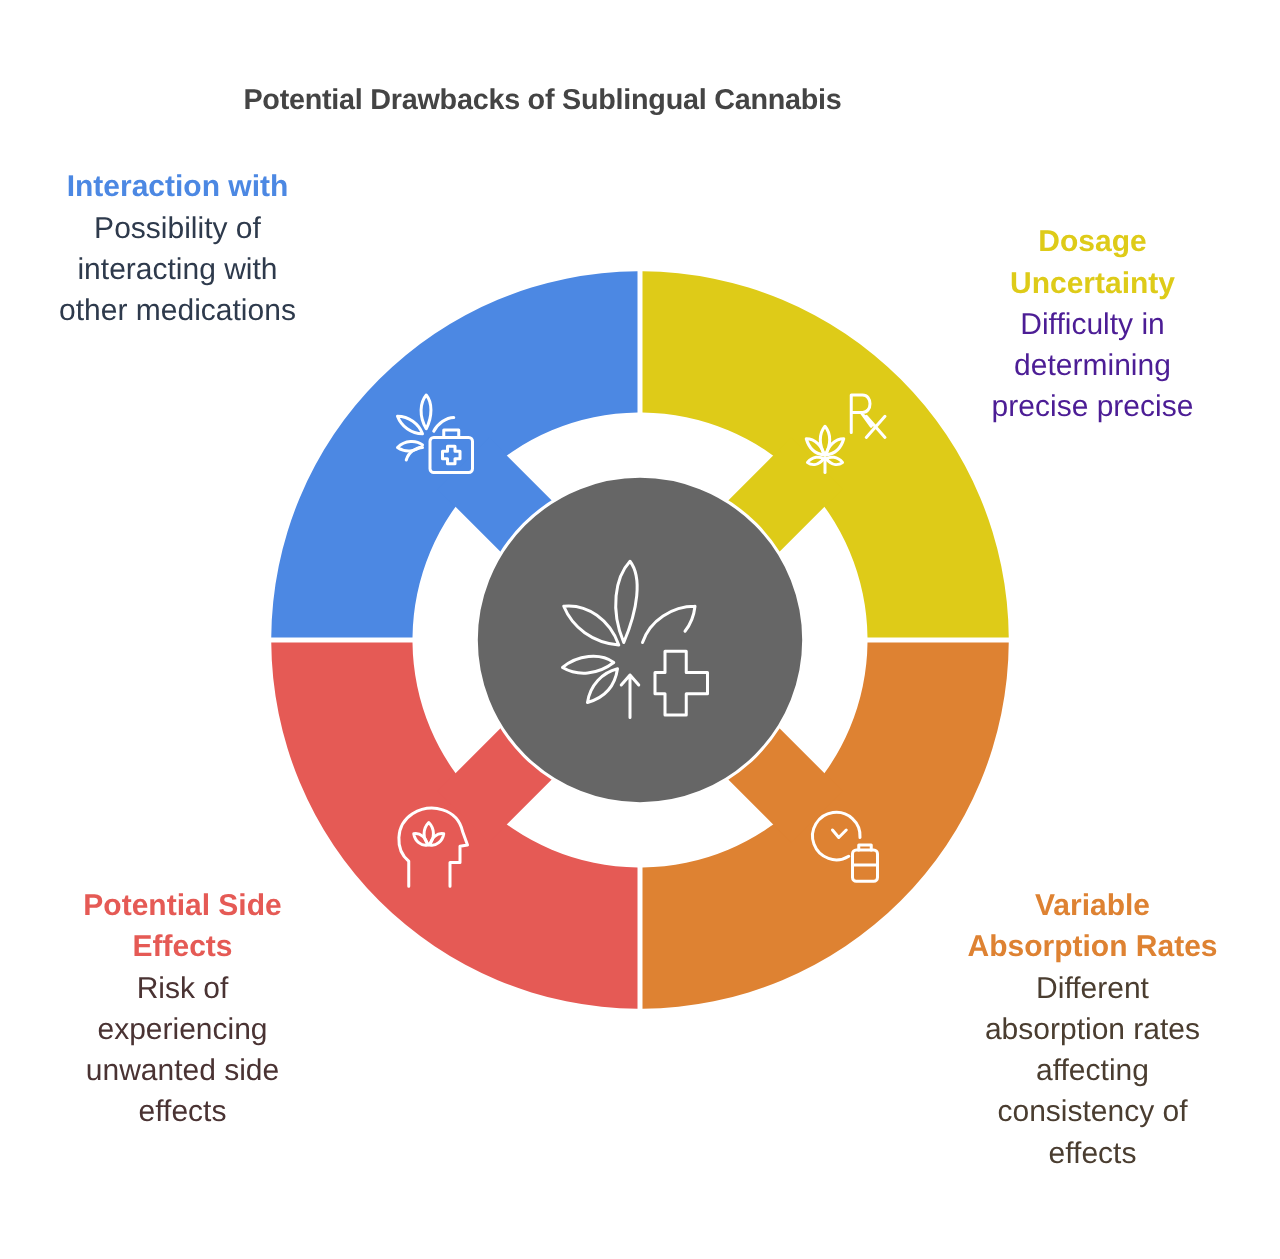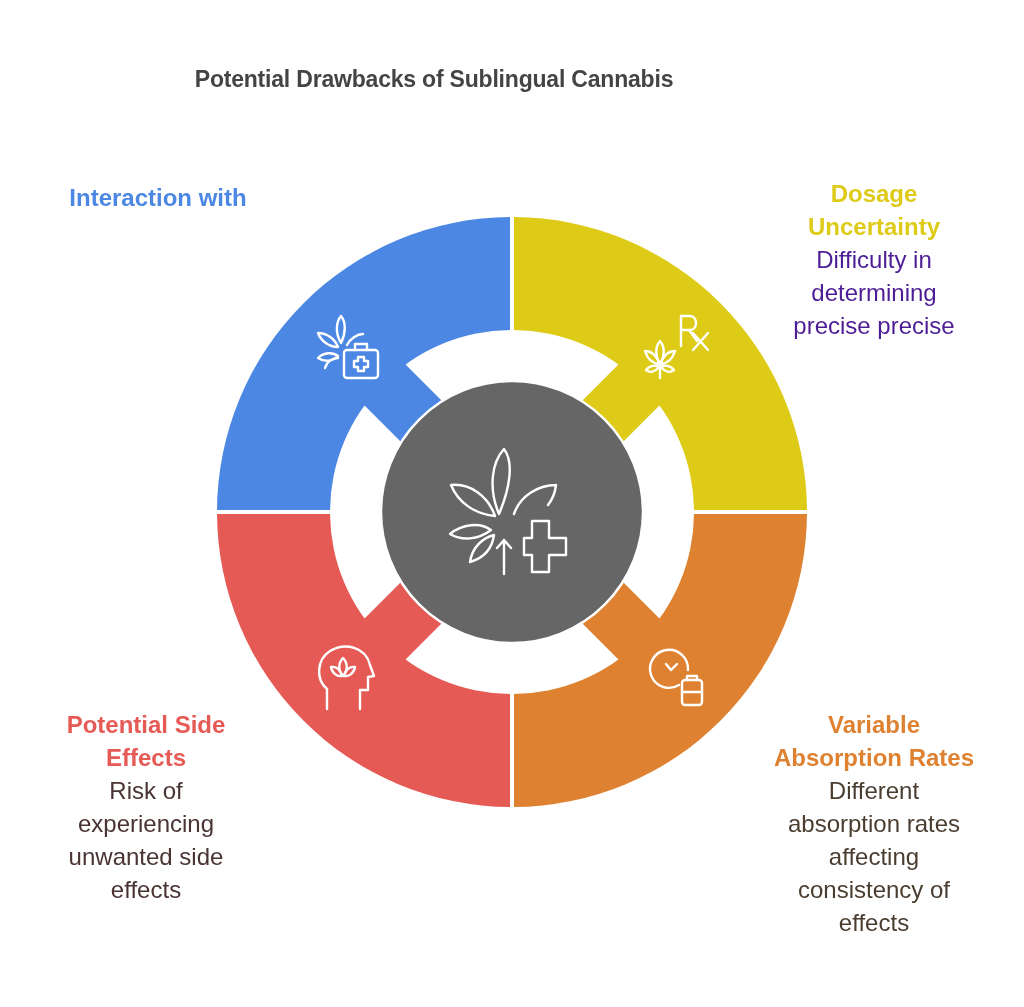--- a/index.html
+++ b/index.html
@@ -3,21 +3,21 @@
 <meta charset="utf-8">
 <style>
   html, body { margin: 0; padding: 0; background: #ffffff; }
   body { width: 1024px; height: 1007px; position: relative; overflow: hidden;
          font-family: "Liberation Sans", "DejaVu Sans", sans-serif; }
   .title { position: absolute; left: 0; width: 868px; top: 66px; text-align: center;
            font-size: 23px; font-weight: bold; color: #444444; letter-spacing: -0.2px; }
   .label { position: absolute; width: 260px; text-align: center; font-size: 24px; line-height: 33px; }
   .label .head { font-weight: bold; }
   .label .body { font-weight: normal; }
-  #lbl-tl { left: 28px; top: 133px; margin-top: 48px; }
+  #lbl-tl { left: 12px; top: 133px; }
   #lbl-tr { left: 744px; top: 133px; margin-top: 44px; }
   #lbl-bl { left: 16px; top: 708px; }
   #lbl-br { left: 744px; top: 708px; }
   svg.diagram { position: absolute; left: 0; top: 0; }
   .ico { fill: none; stroke: #ffffff; stroke-width: 2.4; stroke-linecap: round; stroke-linejoin: round; }
 </style>
 </head>
 <body>
 
 <div class="title">Potential Drawbacks of Sublingual Cannabis</div>
@@ -95,20 +95,25 @@
     <path d="M 666 664 L 671 670 L 677 664"></path>
     <rect x="682" y="680" width="20" height="25" rx="3"></rect>
     <path d="M 687 680 L 687 676 L 697 676 L 697 680 M 682 692 L 702 692"></path>
   </g>
 </svg>
 
 <div class="label" id="lbl-tl">
   <div class="head" style="color:#4C88E3">
     <div>Interaction with</div>
   </div>
+  <div class="body" style="color:#2E3A4C">
+    <div>Possibility of</div>
+    <div>interacting with</div>
+    <div>other medications</div>
+  </div>
 </div>
 
 <div class="label" id="lbl-tr">
   <div class="head" style="color:#DECB18">
     <div>Dosage</div>
     <div>Uncertainty</div>
   </div>
   <div class="body" style="color:#4c1d95">
     <div>Difficulty in</div>
     <div>determining</div>

